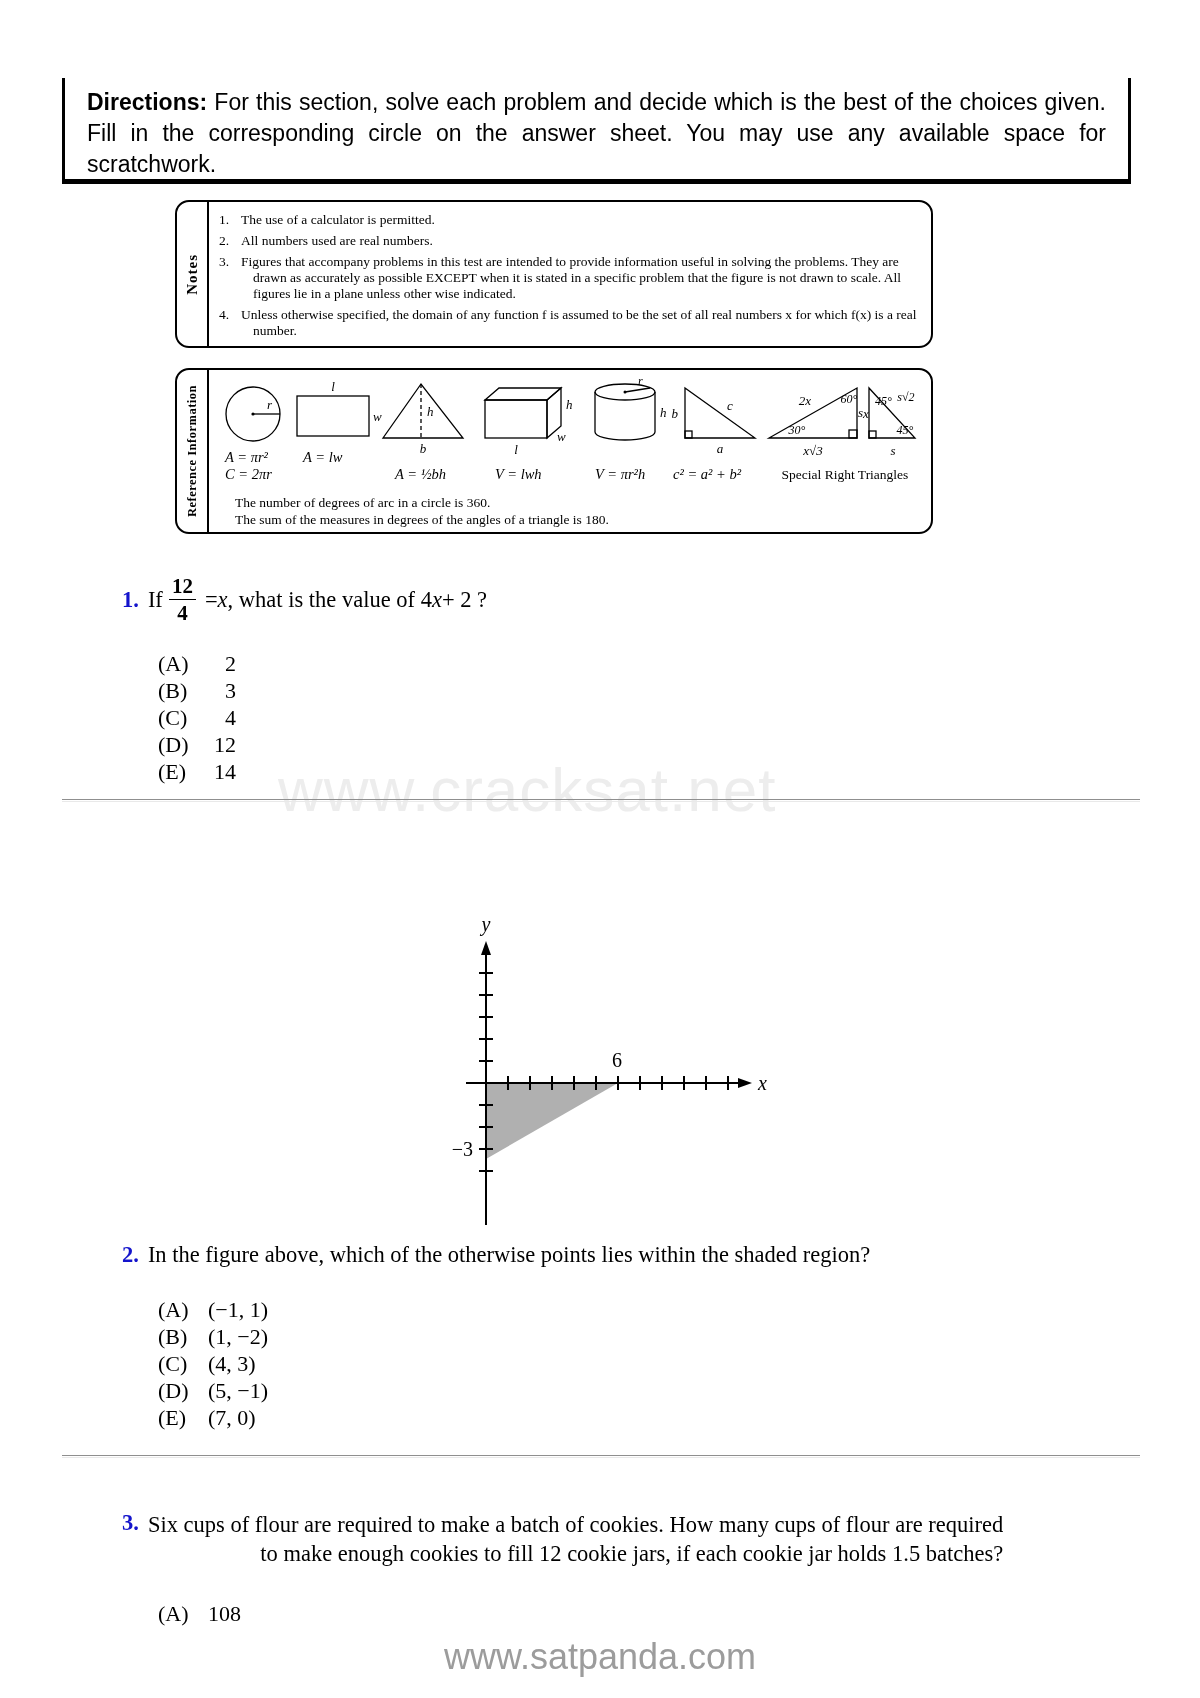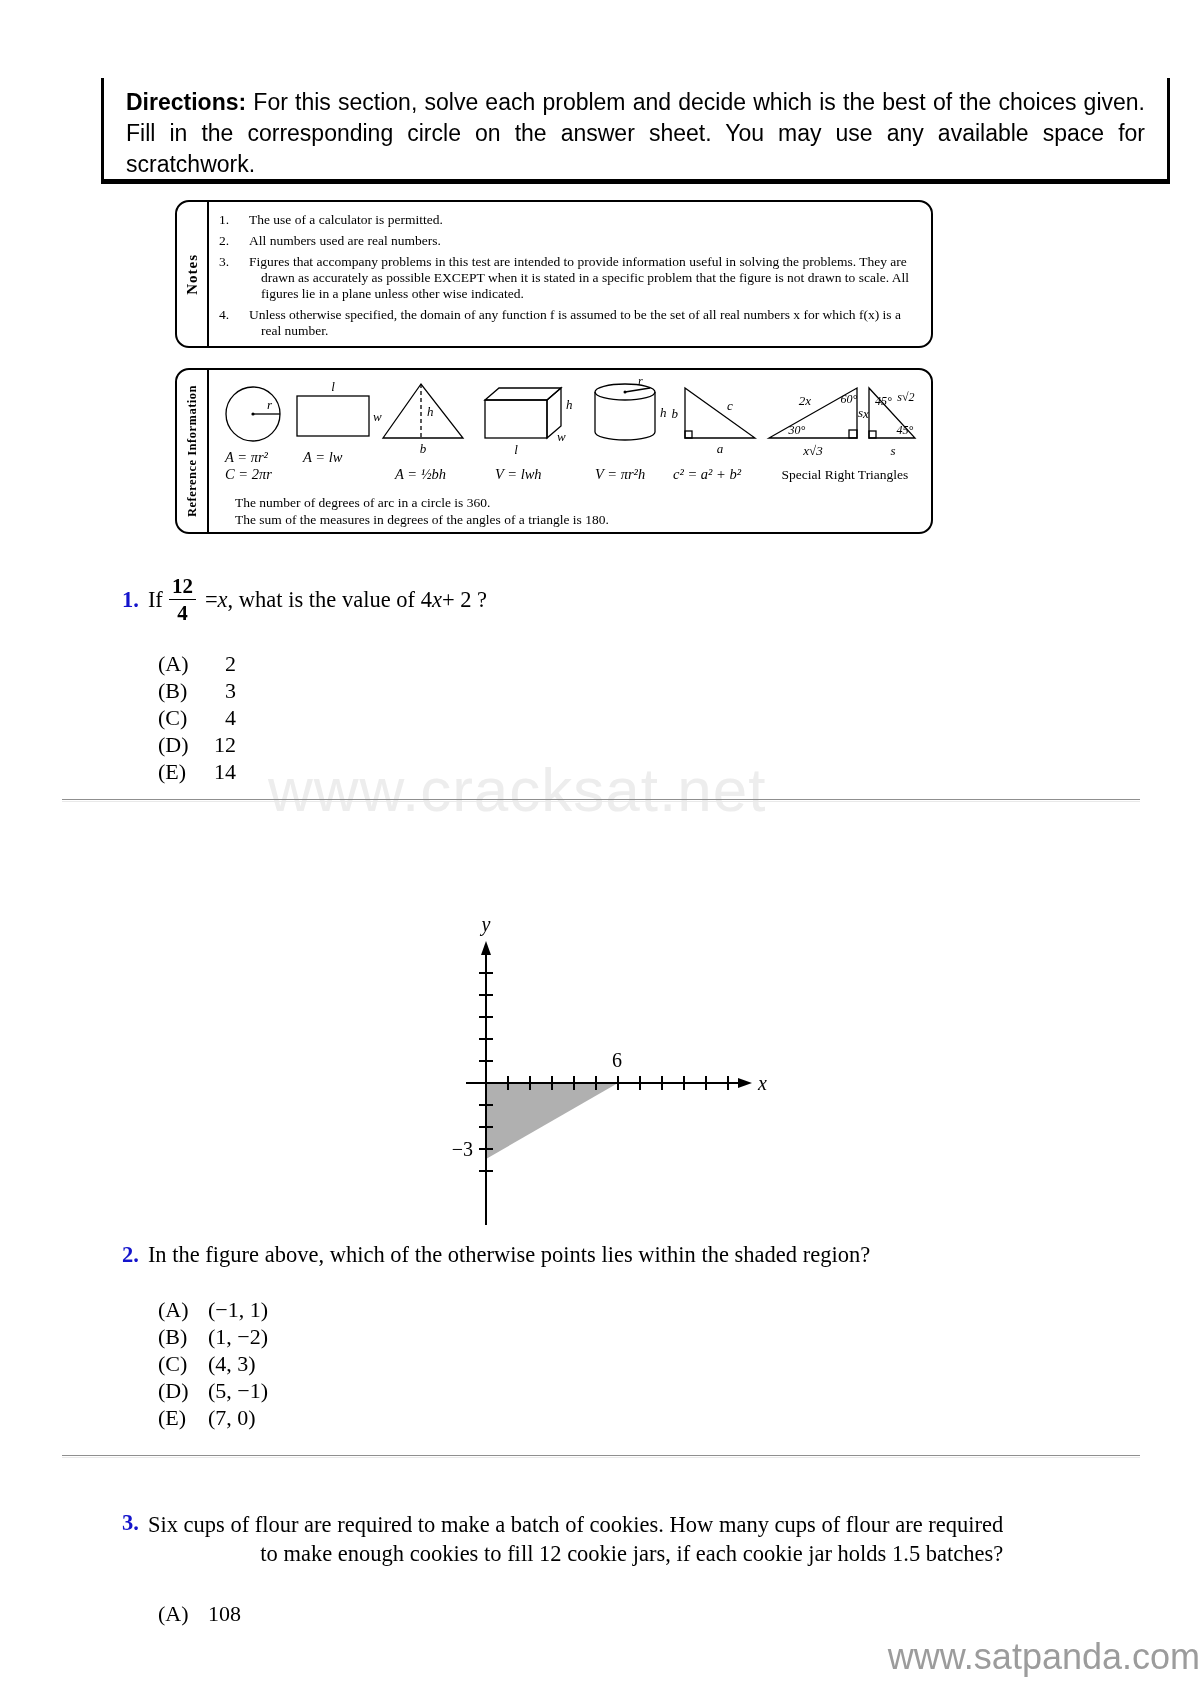--- a/index.html
+++ b/index.html
@@ -4,39 +4,39 @@
 <style>
   html,body { margin:0; padding:0; background:#fff; }
   .page { position:relative; width:1200px; height:1698px; background:#ffffff;
           font-family:"Liberation Serif", serif; color:#000; overflow:hidden; }
 
   
   .directions { position:absolute; left:62px; top:78px; width:1069px; height:106px;
     border-left:3px solid #000; border-right:3px solid #000; border-bottom:5px solid #000;
     box-sizing:border-box; padding:9px 22px 0 22px;
     font-family:"Liberation Sans", sans-serif; font-size:23px; line-height:31px;
-    text-align:justify;margin-left:39px; }
+    text-align:justify; }
   .directions b { font-weight:bold; }
 
   
   .panel { position:absolute; left:175px; width:758px; border:2px solid #000;
     border-radius:14px; box-sizing:border-box; display:flex; background:#fff; }
   .panel-notes { top:200px; height:148px; }
   .panel-ref   { top:368px; height:166px; }
   .panel-tab { width:30px; flex:none; border-right:2px solid #000;
     display:flex; align-items:center; justify-content:center; }
   .tab-label { writing-mode:vertical-rl; transform:rotate(180deg);
     font-weight:bold; white-space:nowrap; letter-spacing:1px; }
   .panel-notes .tab-label { font-size:15px; }
   .panel-ref   .tab-label { font-size:12.5px; letter-spacing:0.5px; }
 
   .notes-body { flex:1; padding:10px 12px 6px 10px; font-size:13.5px; line-height:16px; }
   .note-item { display:flex; margin-bottom:5px; }
   .note-num { width:22px; flex:none; }
-  .note-text { flex:1; padding-left:12px; text-indent:-12px;margin-left:8px; }
+  .note-text { flex:1; padding-left:12px; text-indent:-12px; }
 
   .ref-body { flex:1; padding:6px 4px 2px 8px; }
   .ref-foot { font-size:13.5px; line-height:17px; margin-left:18px; }
 
   svg text { font-family:"Liberation Serif", serif; }
   .svg-var { font-style:italic; font-size:13px; }
   .svg-var-sm { font-style:italic; font-size:12px; }
   .svg-formula { font-style:italic; font-size:14.5px; }
   .svg-caption { font-size:13.5px; }
   .shape { fill:none; stroke:#000; stroke-width:1.3; }
@@ -56,24 +56,24 @@
   .ch-letter { width:50px; flex:none; }
   .ch-val-num { width:28px; text-align:right; }
 
   .q3-lines { line-height:29px;text-align:right; }
 
   
   .divider { position:absolute; left:62px; width:1078px; height:1px;
     border-top:1px solid #8f8f8f; border-bottom:1px solid #e9e9e9; z-index:2; }
   .divider-1 { top:799px; }
   .divider-2 { top:1455px; }
-  .wm-center { position:absolute; left:268px; top:754px; z-index:1;
+  .wm-center { position:absolute; left:278px; top:754px; z-index:1;
     font-family:"Liberation Sans", sans-serif; font-size:62px; color:#ededed;
     letter-spacing:1px; }
-  .wm-footer { position:absolute; left:0; right:0; top:1636px; text-align:right;
+  .wm-footer { position:absolute; left:0; right:0; top:1636px; text-align:center;
     font-family:"Liberation Sans", sans-serif; font-size:36px; color:#9c9c9c; }
 
   .figure { position:absolute; left:420px; top:893px; z-index:2; }
   .fig-axis-label { font-style:italic; font-size:20px; }
   .fig-num { font-size:20px; }
 </style>
 </head>
 <body>
 
 <div class="page">

